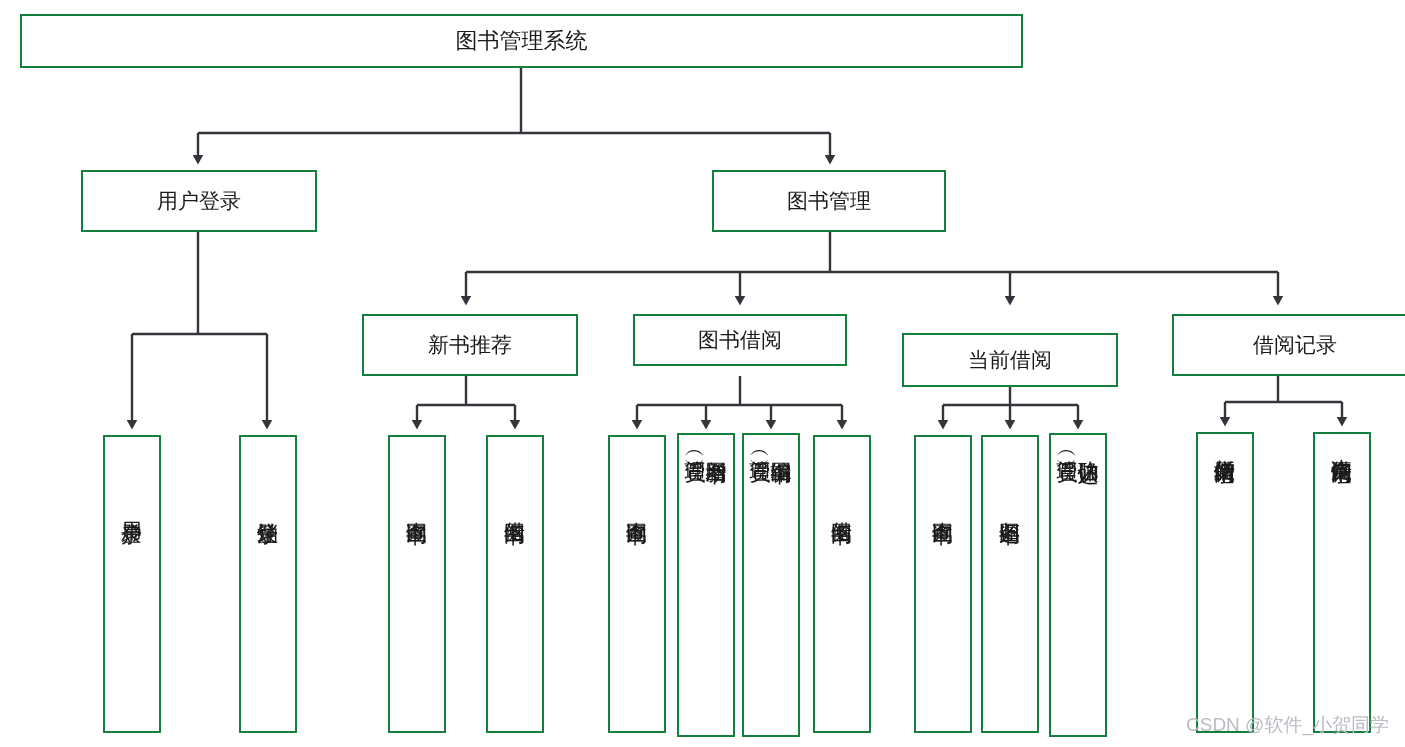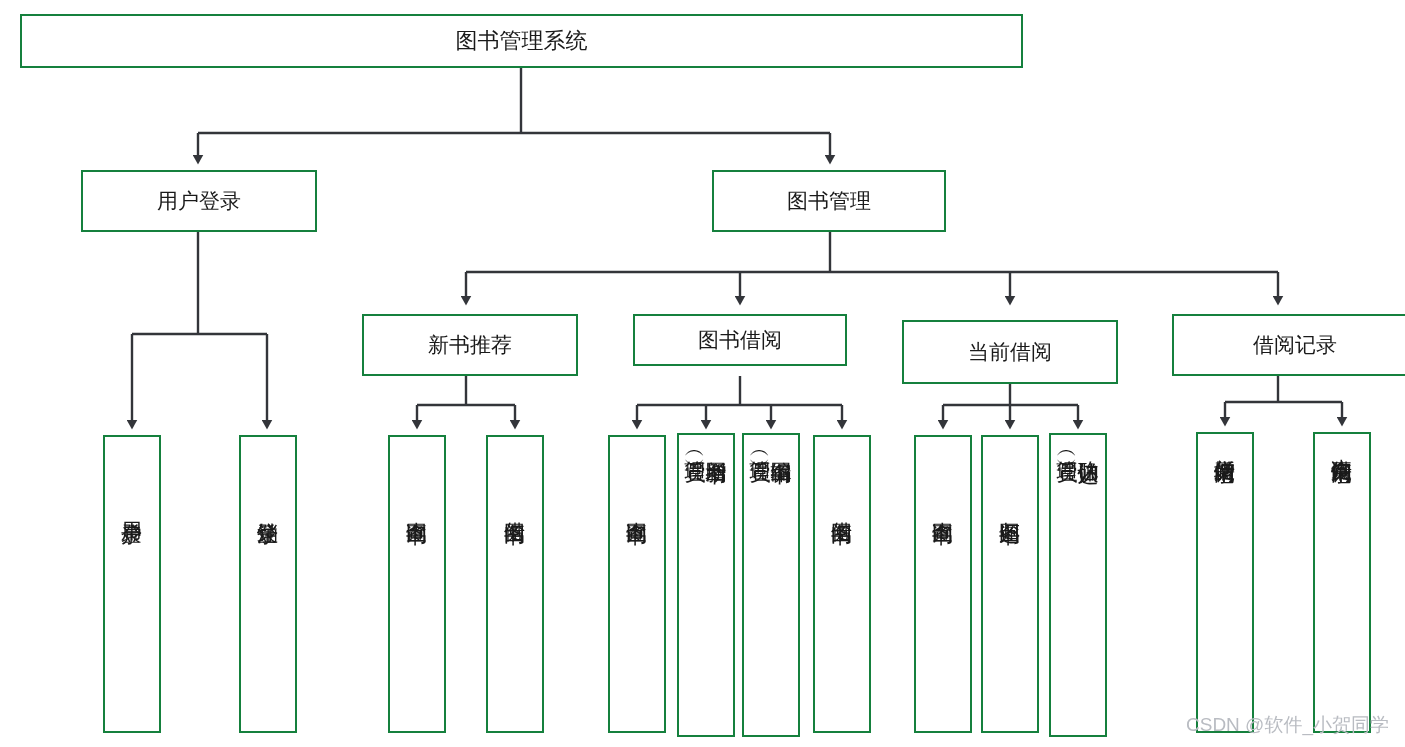--- a/index.html
+++ b/index.html
@@ -142,21 +142,21 @@
   <div class="node horiz" style="left:362px; top:314px; width:216px; height:62px;">
     <span class="label">新书推荐</span>
   </div>
 
   <div class="node horiz" style="left:712px; top:170px; width:234px; height:62px;">
     <span class="label">图书管理</span>
   </div>
   <div class="node horiz" style="left:633px; top:314px; width:214px; height:52px;">
     <span class="label">图书借阅</span>
   </div>
-  <div class="node horiz" style="left:902px; top:320px; width:216px; height:64px;">
+  <div class="node horiz" style="left:902px; top:333px; width:216px; height:54px;">
     <span class="label">当前借阅</span>
   </div>
   <div class="node horiz" style="left:1172px; top:314px; width:246px; height:62px;">
     <span class="label">借阅记录</span>
   </div>
 
   <div class="node vert mid" style="left:103px; top:435px; width:58px; height:298px;">
     <span class="label">用户登录</span>
   </div>
   <div class="node vert mid" style="left:239px; top:435px; width:58px; height:298px;">

